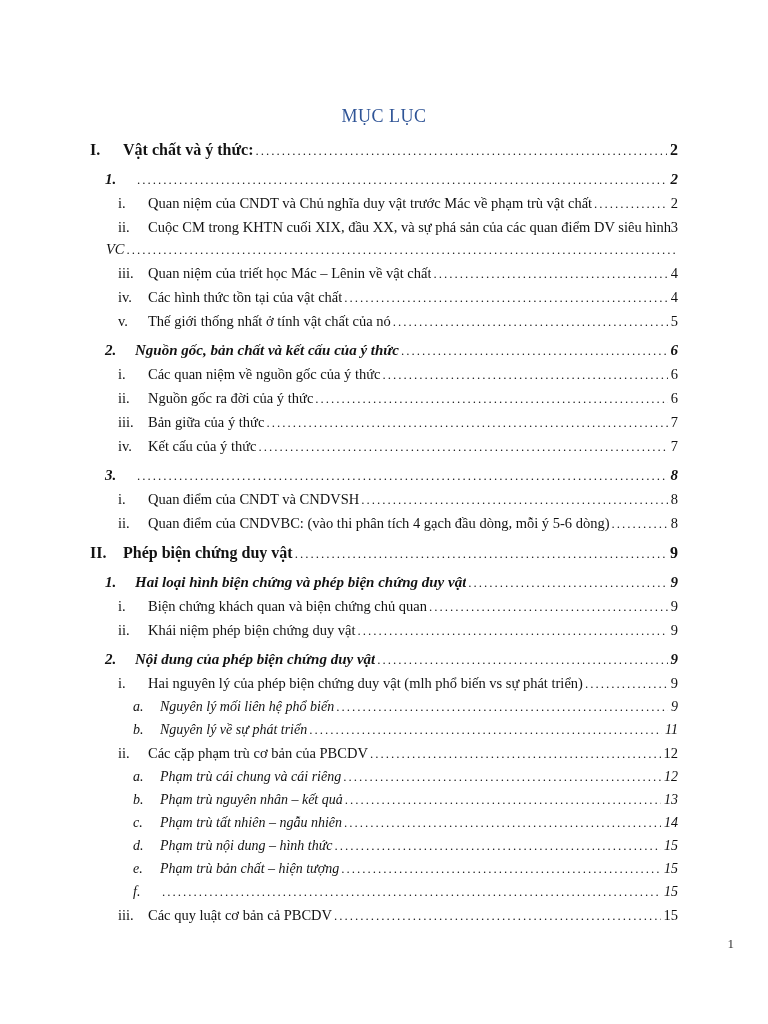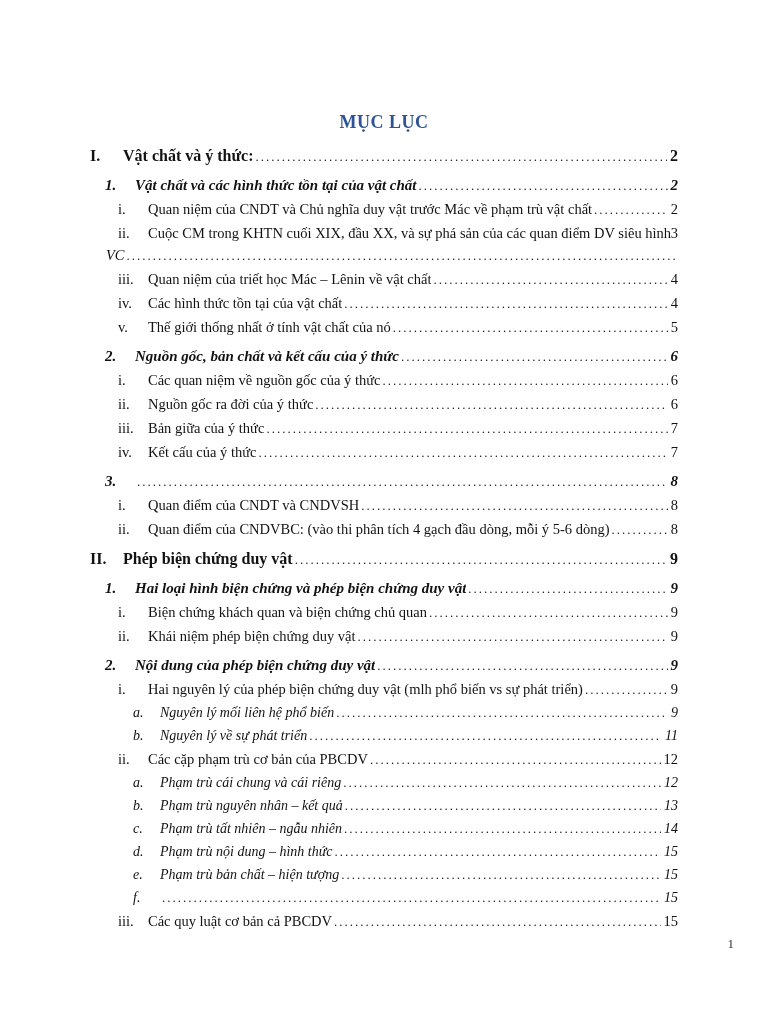--- a/index.html
+++ b/index.html
@@ -16,23 +16,23 @@
     background: #ffffff;
     overflow: hidden;
   }
   .content {
     position: absolute;
     left: 90px; right: 90px; top: 104px;
   }
   .title {
     text-align: center;
     font-size: 18px;
-    font-weight: bold;
+    font-weight: normal;
     letter-spacing: 0.5px;
-    margin: 8px 0 12px 0;
+    margin: 2px 0 12px 0;
   }
   .toc-row {
     display: flex;
     align-items: baseline;
     line-height: 22px;
   }
   .numeral { flex: 0 0 auto; }
   .toc-text { flex: 0 1 auto; white-space: nowrap; overflow: hidden; }
   .dots {
     flex: 1 1 10px;
@@ -81,21 +81,20 @@
     <h1 class="title" style="color: rgb(47, 84, 150);">MỤC LỤC</h1>
     <div class="toc">
         <div class="toc-row level-1">
           <span class="numeral">I.</span>
           <span class="toc-text">Vật chất và ý thức:</span>
           <span class="dots"></span>
           <span class="pagenum">2</span>
         </div>
         <div class="toc-row level-2">
           <span class="numeral">1.</span>
-          <span class="toc-text">Vật chất và các hình thức tồn tại của vật chất</span>
           <span class="dots"></span>
           <span class="pagenum">2</span>
         </div>
         <div class="toc-row level-3">
           <span class="numeral">i.</span>
           <span class="toc-text">Quan niệm của CNDT và Chủ nghĩa duy vật trước Mác về phạm trù vật chất</span>
           <span class="dots"></span>
           <span class="pagenum">2</span>
         </div>
         <div class="toc-row level-3">

